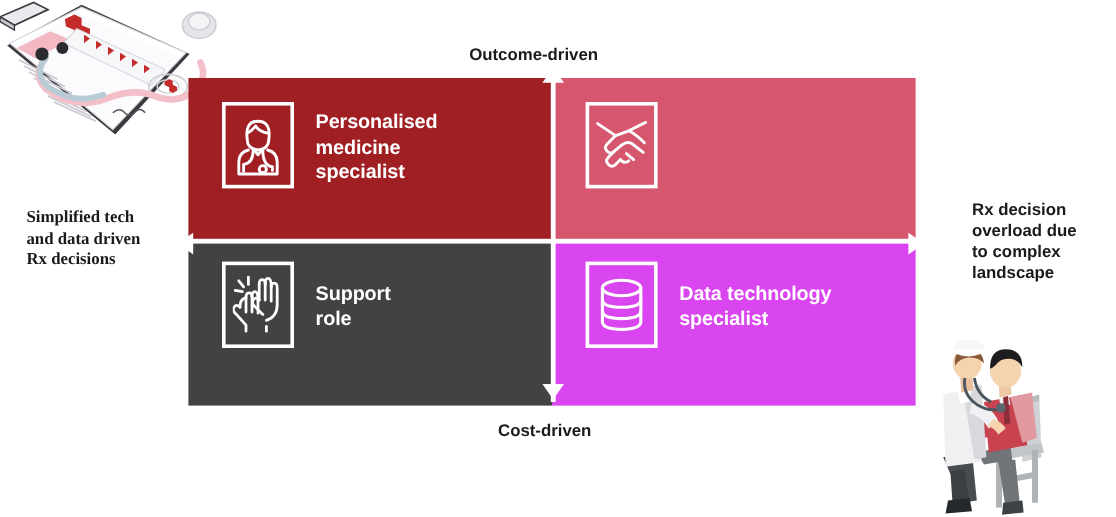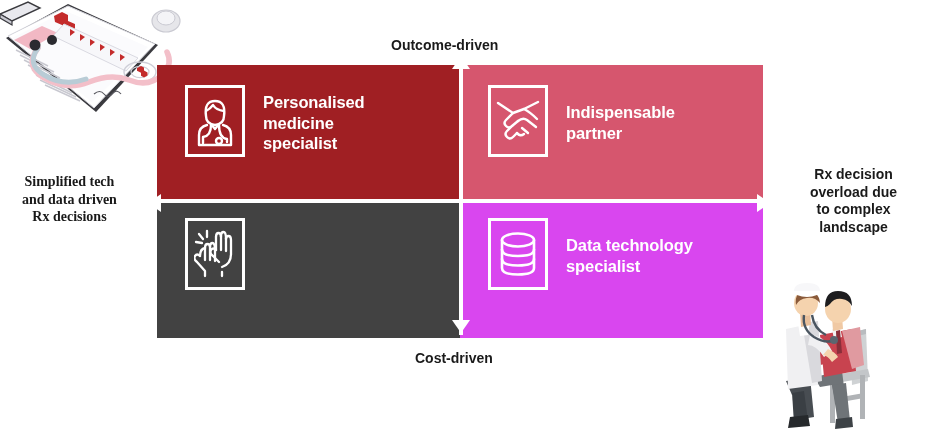--- a/index.html
+++ b/index.html
@@ -123,21 +123,20 @@
   }
 
   
   .axis-label {
     position: absolute;
     color: #1a1a1a;
     font-size: 14px;
     font-weight: bold;
     line-height: 1.25;
     white-space: pre-line;
-    text-align: center;
   }
   #label-top    { left: 391px; top: 37px; }
   #label-bottom { left: 415px; top: 350px; }
   #label-left   { left: 22px;  top: 173px; font-family: Liberation Serif, serif; }
   #label-right  { left: 786px; top: 166px; margin-left: 24px; }
 
   
   #art-clipboard {
     position: absolute;
     left: -2px;
@@ -243,22 +242,20 @@
         <svg width="44" height="48" viewBox="0 0 44 48" fill="none" stroke="#ffffff" stroke-width="2.4" stroke-linecap="round" stroke-linejoin="round">
           <path d="M2 6 L17 16 L28 12 L42 5"></path>
           <path d="M17 16 L10 23 q-3 3 0 6 q3 3 6 0 L22 24"></path>
           <path d="M22 24 q5 -4 9 -1 l9 7"></path>
           <path d="M16 29 l-5 5 q-3 3 0 6 q3 3 6 0 l4 -4"></path>
           <path d="M21 36 q3 4 7 1"></path>
           <path d="M28 12 q6 3 13 10"></path>
           <path d="M26 31 l6 5"></path>
         </svg>
       </div>
-      <div class="q-label">Indispensable
-partner</div>
     </div>
   </div>
 
   <div class="quadrant q-bl" style="background:#424242">
     <div class="q-inner">
       <div class="icon-box">
         <svg width="42" height="52" viewBox="0 0 42 52" fill="none" stroke="#ffffff" stroke-width="2.3" stroke-linecap="round" stroke-linejoin="round">
           <line x1="5" y1="6" x2="9" y2="11"></line>
           <line x1="13" y1="3" x2="13" y2="9"></line>
           <line x1="2" y1="14" x2="8" y2="15"></line>
@@ -268,20 +265,22 @@
           <path d="M32 11 q0 -3 2.5 -3 q2.5 0 2.5 4 l0 14 q0 10 -9 13"></path>
           <path d="M22 22 q-3 -3 -5 0 q-2 3 2 6 l6 6"></path>
           <path d="M11 20 l0 12 M16 19 l0 13 M21 23 l0 10"></path>
           <path d="M11 20 q0 -4 2.5 -4 q2.5 0 2.5 3"></path>
           <path d="M16 19 q0 -4 2.5 -4 q2.5 0 2.5 8"></path>
           <path d="M6 28 q-3 -3 -5 0 q-2 3 2 6 l8 9 l0 5"></path>
           <path d="M11 20 q-5 1 -5 8"></path>
           <path d="M28 44 l0 4"></path>
         </svg>
       </div>
+      <div class="q-label">Support
+role</div>
     </div>
   </div>
 
   <div class="quadrant q-br" style="background:#d946ef">
     <div class="q-inner">
       <div class="icon-box">
         <svg width="42" height="46" viewBox="0 0 42 46" fill="none" stroke="#ffffff" stroke-width="2.6" stroke-linecap="round" stroke-linejoin="round">
           <ellipse cx="21" cy="9" rx="16" ry="6.5"></ellipse>
           <path d="M5 9 L5 37 q0 6.5 16 6.5 q16 0 16 -6.5 L37 9"></path>
           <path d="M5 18.5 q0 6.5 16 6.5 q16 0 16 -6.5"></path>

